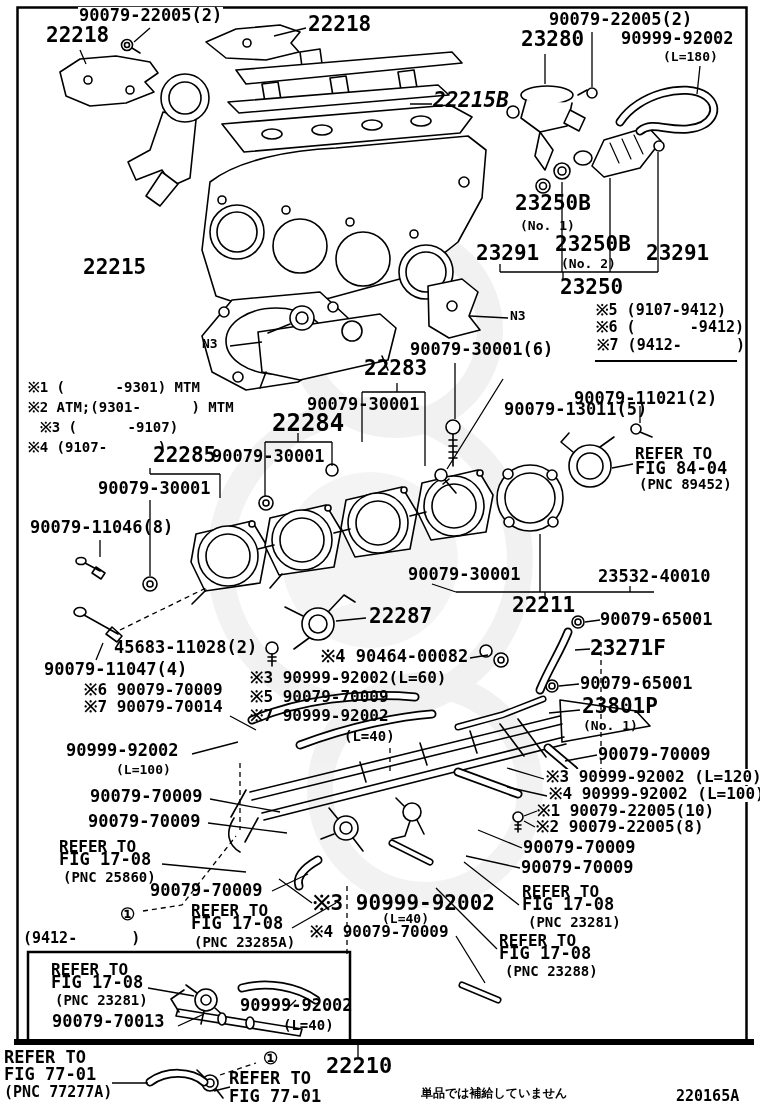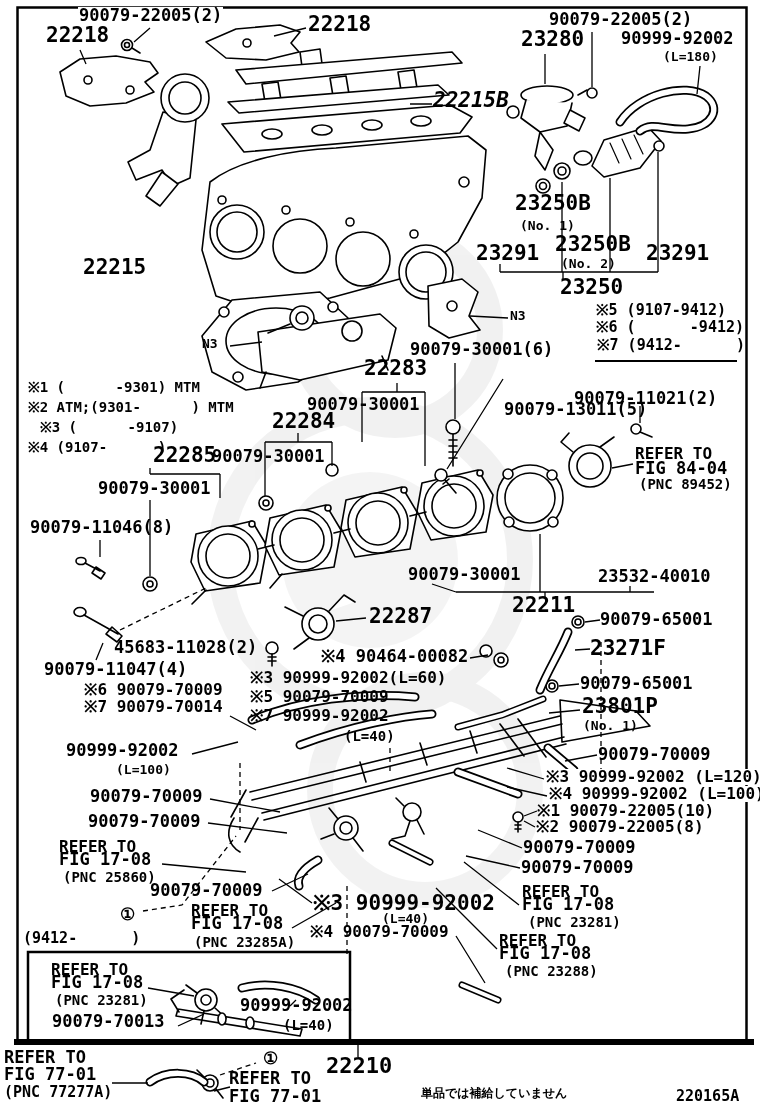--- a/index.html
+++ b/index.html
@@ -300,21 +300,21 @@
       <span class="lbl" style="left: 560px; top: 277px; font-size: 21px;">23250</span>
       <span class="lbl" style="left: 510px; top: 309px; font-size: 13px;">N3</span>
       <span class="lbl" style="left: 596px; top: 303px; font-size: 15px;">※5 (9107-9412)</span>
       <span class="lbl" style="left: 596px; top: 320px; font-size: 15px;">※6 (      -9412)</span>
       <span class="lbl" style="left: 597px; top: 338px; font-size: 15px;">※7 (9412-      )</span>
       <span class="lbl" style="left: 410px; top: 341px; font-size: 17px;">90079-30001(6)</span>
       <span class="lbl" style="left: 364px; top: 358px; font-size: 21px;">22283</span>
       <span class="lbl" style="left: 504px; top: 366px; font-size: 17px; margin-top: 35px;">90079-13011(5)</span>
       <span class="lbl" style="left: 307px; top: 396px; font-size: 17px;">90079-30001</span>
       <span class="lbl" style="left: 574px; top: 390px; font-size: 17px;">90079-11021(2)</span>
-      <span class="lbl" style="left: 272px; top: 411px; font-size: 21px;">22284</span>
+      <span class="lbl" style="left: 272px; top: 411px; font-size: 24px;">22284</span>
       <span class="lbl" style="left: 83px; top: 257px; font-size: 21px;">22215</span>
       <span class="lbl" style="left: 28px; top: 380px; font-size: 14px;">※1 (      -9301) MTM</span>
       <span class="lbl" style="left: 28px; top: 400px; font-size: 14px;">※2 ATM;(9301-      ) MTM</span>
       <span class="lbl" style="left: 28px; top: 420px; font-size: 14px; margin-left: 12px;">※3 (      -9107)</span>
       <span class="lbl" style="left: 28px; top: 440px; font-size: 14px;">※4 (9107-      )</span>
       <span class="lbl" style="left: 202px; top: 337px; font-size: 13px;">N3</span>
       <span class="lbl" style="left: 153px; top: 445px; font-size: 21px;">22285</span>
       <span class="lbl" style="left: 212px; top: 448px; font-size: 17px;">90079-30001</span>
       <span class="lbl" style="left: 98px; top: 480px; font-size: 17px;">90079-30001</span>
       <span class="lbl" style="left: 30px; top: 519px; font-size: 17px;">90079-11046(8)</span>

